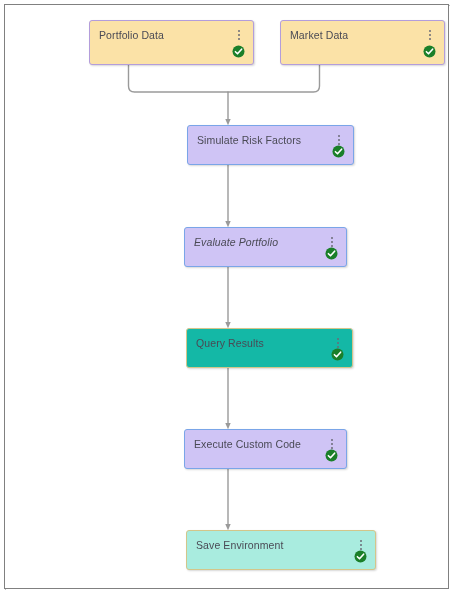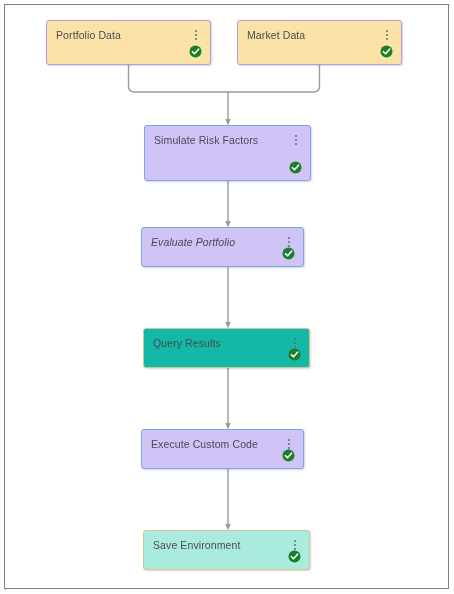--- a/index.html
+++ b/index.html
@@ -49,20 +49,21 @@
     height: 594px;
     pointer-events: none;
   }
   .node {
     position: absolute;
     box-sizing: border-box;
     border-radius: 3px;
     border-width: 1px;
     border-style: solid;
     box-shadow: 1px 1px 2px rgba(0,0,0,0.16);
+    margin-left: 43px;
   }
   .node-label {
     position: absolute;
     left: 9px;
     top: 8px;
     font-size: 10.5px;
     line-height: 13px;
     color: #4a4a55;
     letter-spacing: 0.1px;
     white-space: nowrap;
@@ -158,21 +159,21 @@
         <i></i>
       </span>
     <span class="status-badge">
       <svg width="13" height="13" viewBox="0 0 13 13">
         <circle cx="6.5" cy="6.5" r="6" fill="#1a7f29"></circle>
         <path d="M3.4,6.7 L5.5,8.8 L9.6,4.2" fill="none" stroke="#ffffff" stroke-width="1.6" stroke-linecap="round" stroke-linejoin="round"></path>
       </svg>
     </span>
   </div>
 
-  <div class="node" style="left:144px; top:125px; width:167px; height:56px; background:#cfc4f5; border-color:#7aa5e8;padding-left:24px;">
+  <div class="node" style="left:144px; top:125px; width:167px; height:40px; background:#cfc4f5; border-color:#7aa5e8;padding-left:24px;">
     <span class="node-label">Simulate Risk Factors</span>
     <span class="kebab-icon">
         <i></i>
         <i></i>
         <i></i>
       </span>
     <span class="status-badge">
       <svg width="13" height="13" viewBox="0 0 13 13">
         <circle cx="6.5" cy="6.5" r="6" fill="#1a7f29"></circle>
         <path d="M3.4,6.7 L5.5,8.8 L9.6,4.2" fill="none" stroke="#ffffff" stroke-width="1.6" stroke-linecap="round" stroke-linejoin="round"></path>
@@ -218,21 +219,21 @@
         <i></i>
       </span>
     <span class="status-badge">
       <svg width="13" height="13" viewBox="0 0 13 13">
         <circle cx="6.5" cy="6.5" r="6" fill="#1a7f29"></circle>
         <path d="M3.4,6.7 L5.5,8.8 L9.6,4.2" fill="none" stroke="#ffffff" stroke-width="1.6" stroke-linecap="round" stroke-linejoin="round"></path>
       </svg>
     </span>
   </div>
 
-  <div class="node" style="left:143px; top:530px; width:167px; height:40px; background:#a9ecdf; border-color:#d3c68a;">
+  <div class="node" style="left:143px; top:530px; width:190px; height:40px; background:#a9ecdf; border-color:#d3c68a;">
     <span class="node-label">Save Environment</span>
     <span class="kebab-icon">
         <i></i>
         <i></i>
         <i></i>
       </span>
     <span class="status-badge">
       <svg width="13" height="13" viewBox="0 0 13 13">
         <circle cx="6.5" cy="6.5" r="6" fill="#1a7f29"></circle>
         <path d="M3.4,6.7 L5.5,8.8 L9.6,4.2" fill="none" stroke="#ffffff" stroke-width="1.6" stroke-linecap="round" stroke-linejoin="round"></path>

